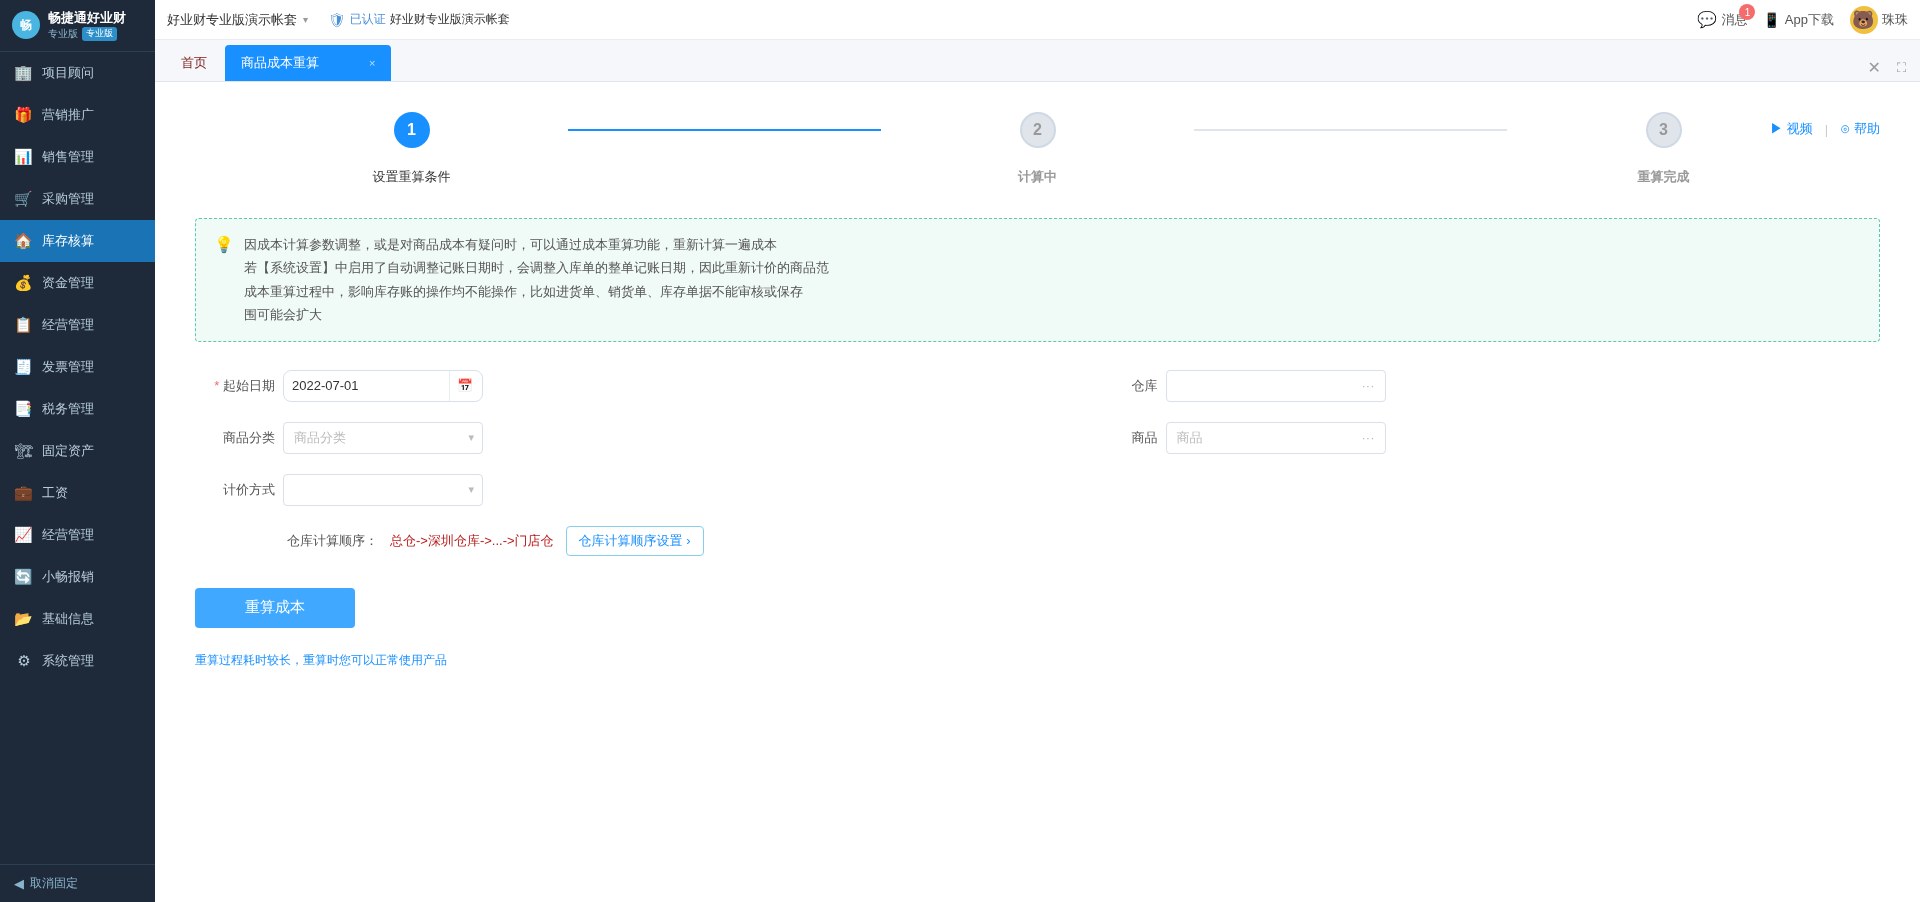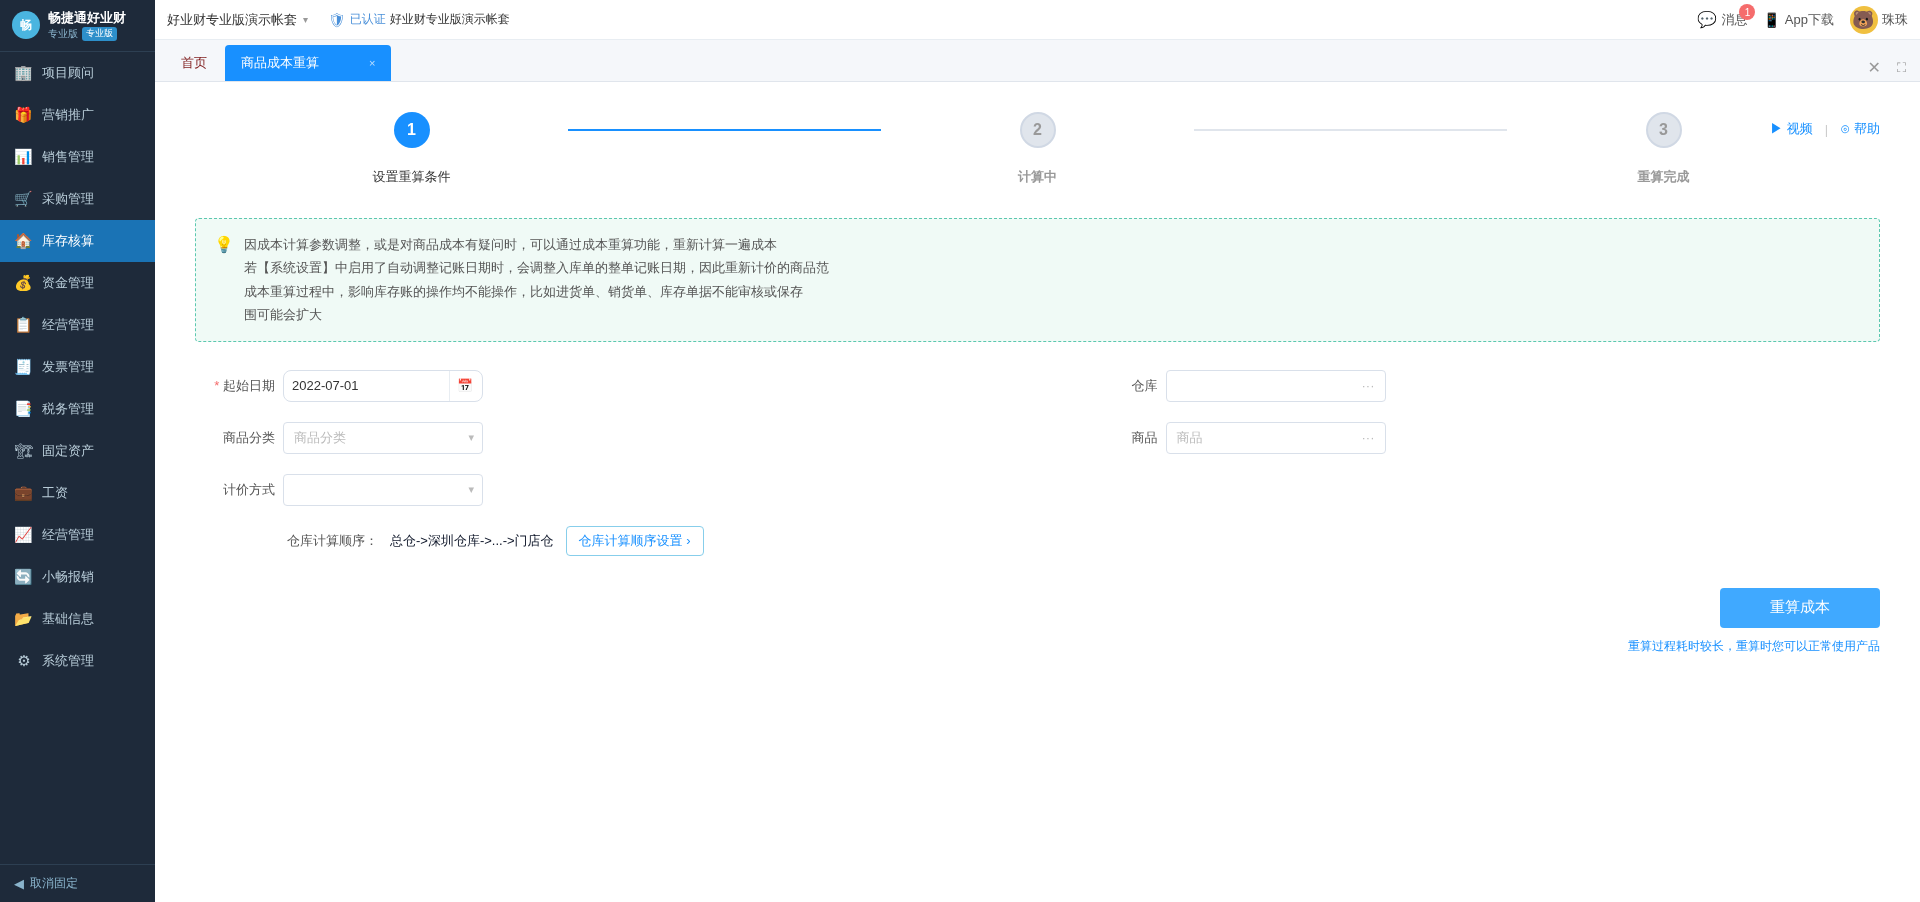--- a/index.html
+++ b/index.html
@@ -400,22 +400,22 @@
       font-size: 13px;
       cursor: pointer;
       background: #fff;
       gap: 4px;
     }
 
     
     .submit-section {
       display: flex;
       flex-direction: column;
-      align-items: flex-end;
-      gap: 10px;
+      align-items: flex-start;
+      gap: 24px;
     }
     .btn-primary {
       height: 40px;
       background: #40a9ff;
       color: white;
       border: none;
       border-radius: 4px;
       padding: 0 50px;
       font-size: 15px;
       cursor: pointer;
@@ -648,21 +648,21 @@
             <span class="select-arrow">▾</span>
           </div>
         </div>
         <div class="form-field"></div>
       </div>
 
       <div class="warehouse-order-row">
         <div style="min-width:80px;text-align:right;font-size:13px;color:#555;flex-shrink:0;"></div>
         <div style="display:flex;align-items:center;gap:12px;">
           <span style="font-size:13px;color:#555;">仓库计算顺序：</span>
-          <span style="font-size:13px;color:#0f172a;">总仓-&gt;深圳仓库-&gt;...-&gt;门店仓</span>
+          <span style="font-size:13px;color:#b91c1c;">总仓-&gt;深圳仓库-&gt;...-&gt;门店仓</span>
           <button class="warehouse-order-btn">
             <span>仓库计算顺序设置 ›</span>
           </button>
         </div>
       </div>
 
     </div>
 
     <div class="submit-section">
       <button class="btn-primary">

